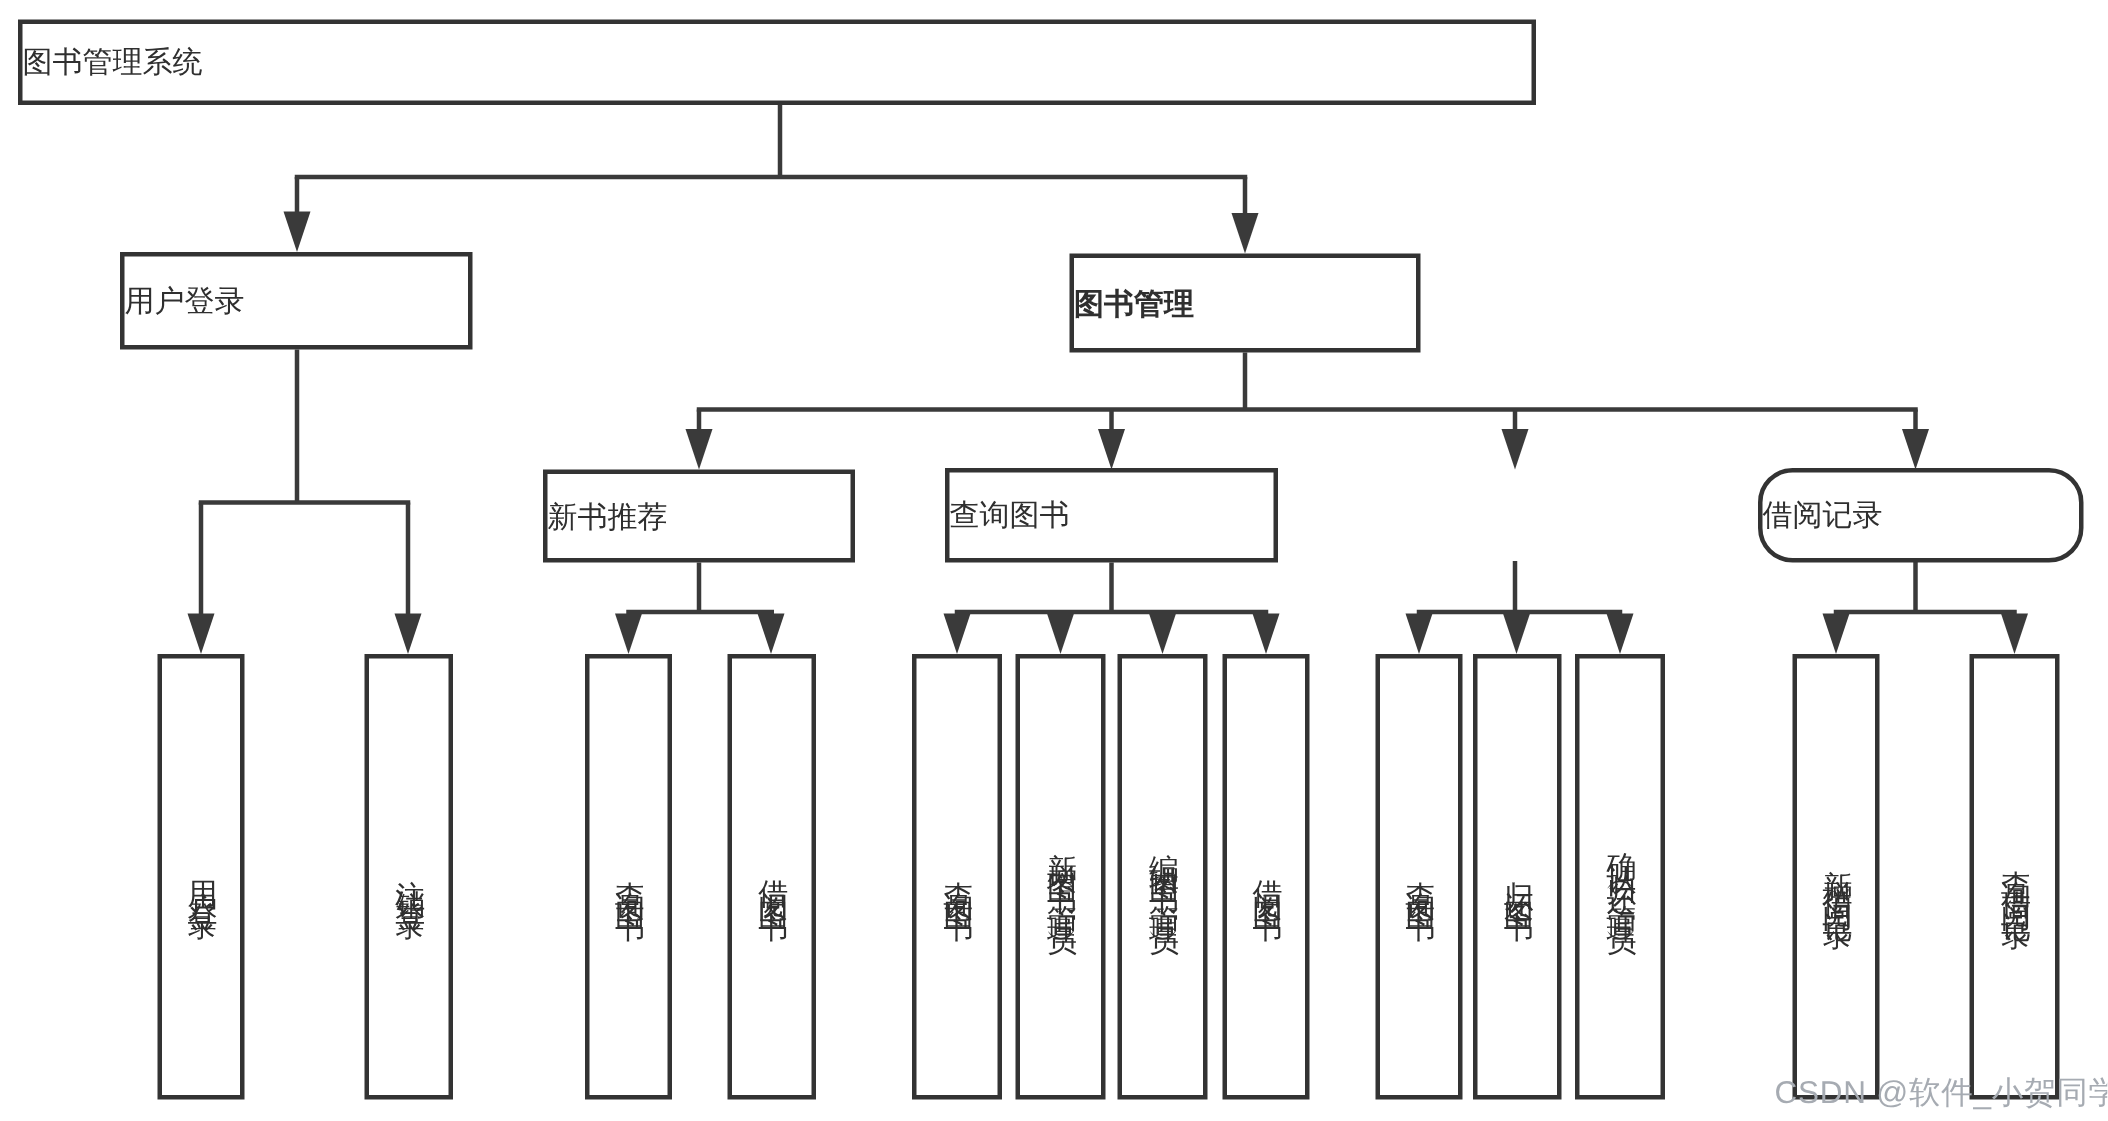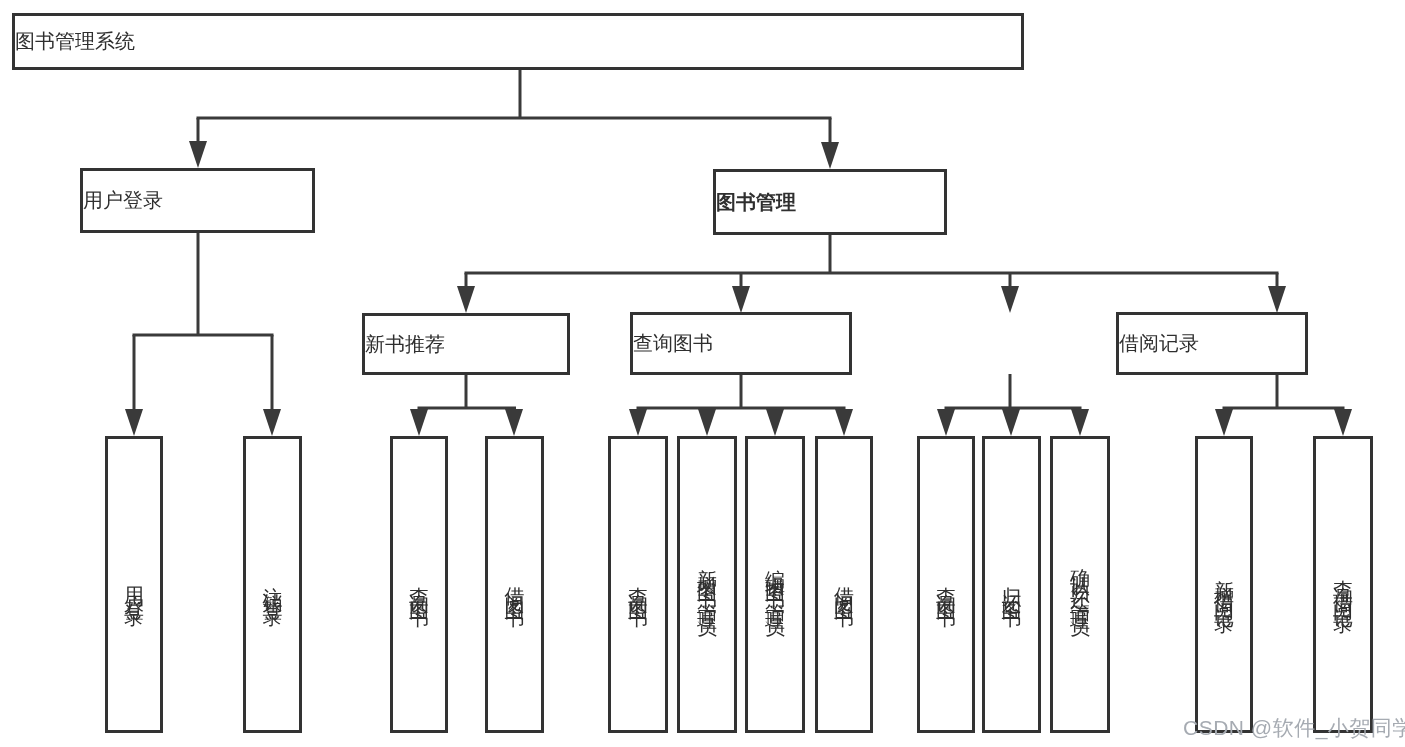--- a/index.html
+++ b/index.html
@@ -148,21 +148,21 @@
   <div class="hbox" style="left:713px; top:169px; width:234px; height:66px;font-weight:bold;">
     <span>图书管理</span>
   </div>
 
   <div class="hbox" style="left:362px; top:313px; width:208px; height:62px;">
     <span>新书推荐</span>
   </div>
   <div class="hbox" style="left:630px; top:312px; width:222px; height:63px;">
     <span>查询图书</span>
   </div>
-  <div class="hbox" style="left:1116px; top:312px; width:192px; height:63px;">
+  <div class="hbox" style="left:1172px; top:312px; width:217px; height:63px;border-radius:23px;">
     <span>借阅记录</span>
   </div>
 
   <div class="vbox" style="left:105px; width:58px;">
     <span class="vtext">用户登录</span>
   </div>
   <div class="vbox" style="left:243px; width:59px;">
     <span class="vtext">注销登录</span>
   </div>
 

